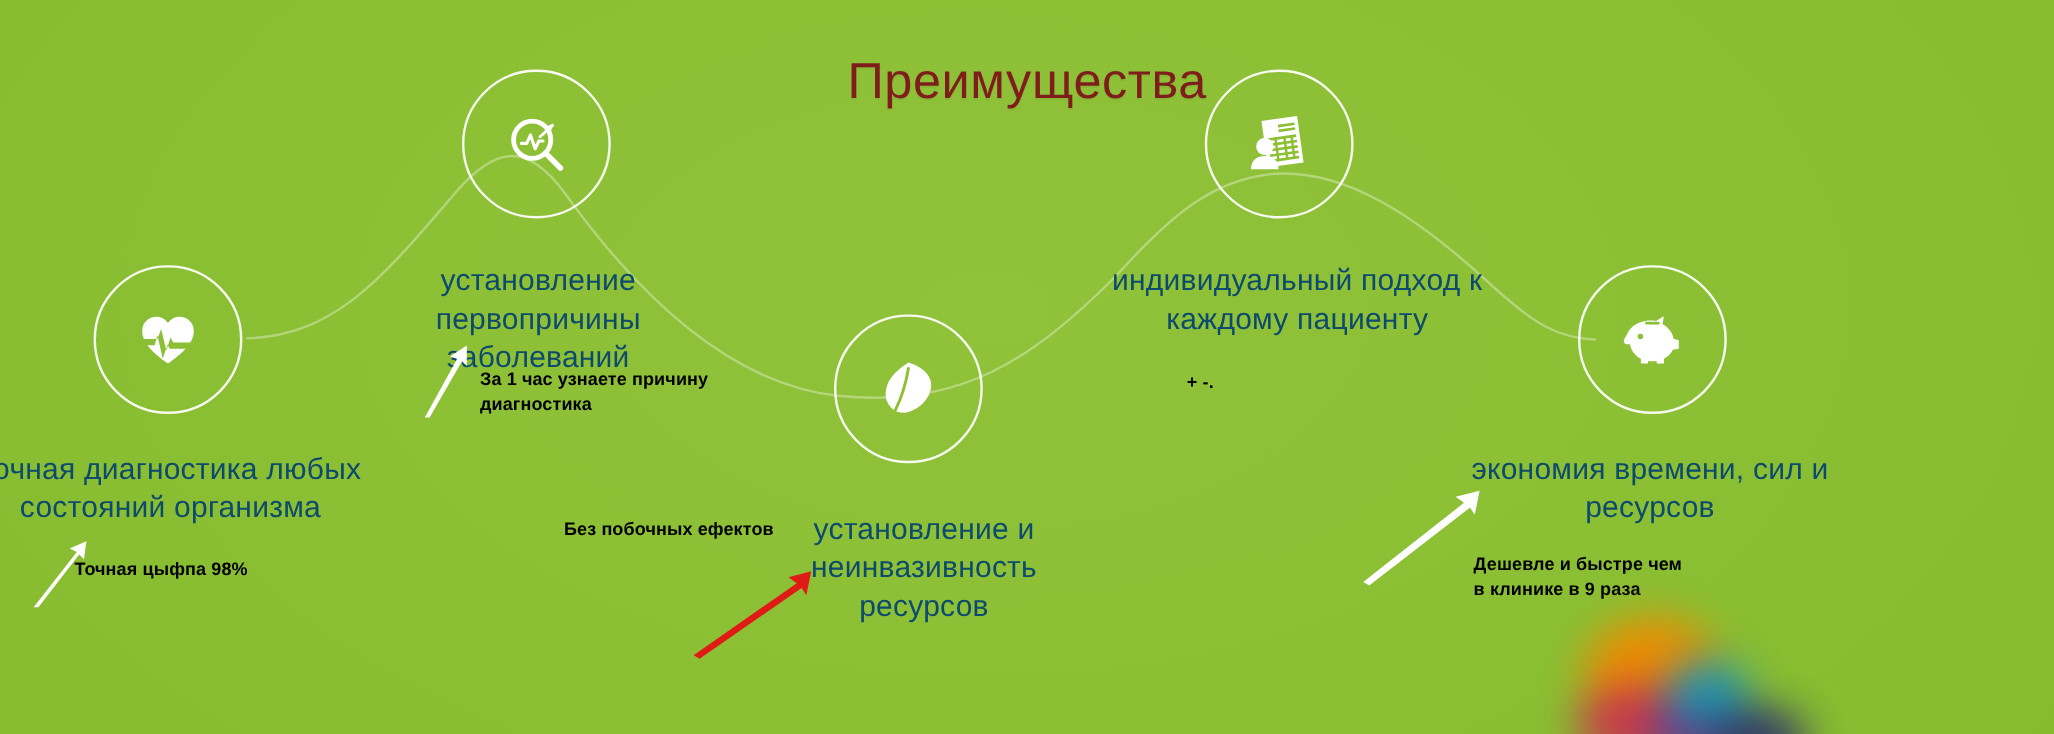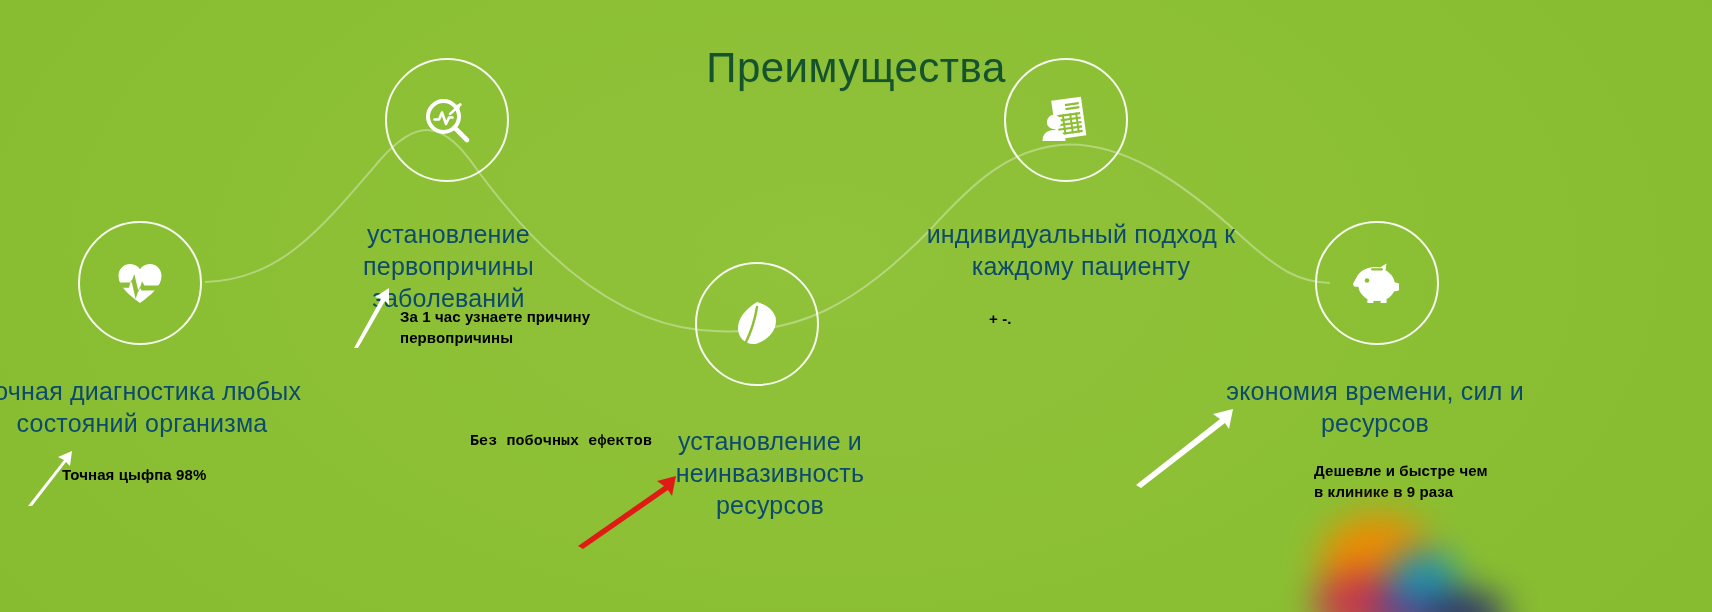--- a/index.html
+++ b/index.html
@@ -43,21 +43,21 @@
   }
   .circle .glyph { display:block; }
 
   
   #page-title {
     position: absolute;
     left: 0;
     top: 44px;
     width: 1712px;
     text-align: center;
-    color: #14532d;
+    color: #7f1d1d;
     font-size: 42px;
     font-weight: 400;
     letter-spacing: 0.5px;
     line-height: 1.15;
     text-shadow: 0 1px 1px rgba(0,0,0,0.05);
   }
 
   
   .caption {
     position: absolute;
@@ -193,32 +193,32 @@
     <div>экономия времени, сил и</div>
     <div>ресурсов</div>
   </div>
 
   <div class="note" style="left:62px; top:464px; width:230px;">
     <div>Точная цыфпа 98%</div>
   </div>
 
   <div class="note" style="left:400px; top:306px; width:230px;">
     <div>За 1 час узнаете причину</div>
-    <div>первопричины</div>
-  </div>
-
-  <div class="note" style="left:470px; top:431px; width:220px;font-family:Liberation Mono, monospace;">
+    <div>диагностика</div>
+  </div>
+
+  <div class="note" style="left:470px; top:431px; width:220px;">
     <div>Без побочных ефектов</div>
   </div>
 
   <div class="note" style="left:989px; top:308px; width:120px;">
     <div>+ -.</div>
   </div>
 
-  <div class="note" style="left:1314px; top:460px; width:240px;">
+  <div class="note" style="left:1228px; top:460px; width:240px;">
     <div>Дешевле и быстре чем</div>
     <div>в клинике в 9 раза</div>
   </div>
 
   <svg class="arrow" style="left:20px; top:448px;" width="60" height="60" viewBox="0 0 60 60">
     <path fill="#ffffff" d="M8 58 L44 12 L38 9 L52 3 L50 18 L46 14 L12 58 Z"></path>
   </svg>
 
   <svg class="arrow" style="left:345px; top:285px;" width="55" height="65" viewBox="0 0 55 65">
     <path fill="#ffffff" d="M9 63 L36 14 L30 12 L44 3 L44 20 L40 16 L13 63 Z"></path>

